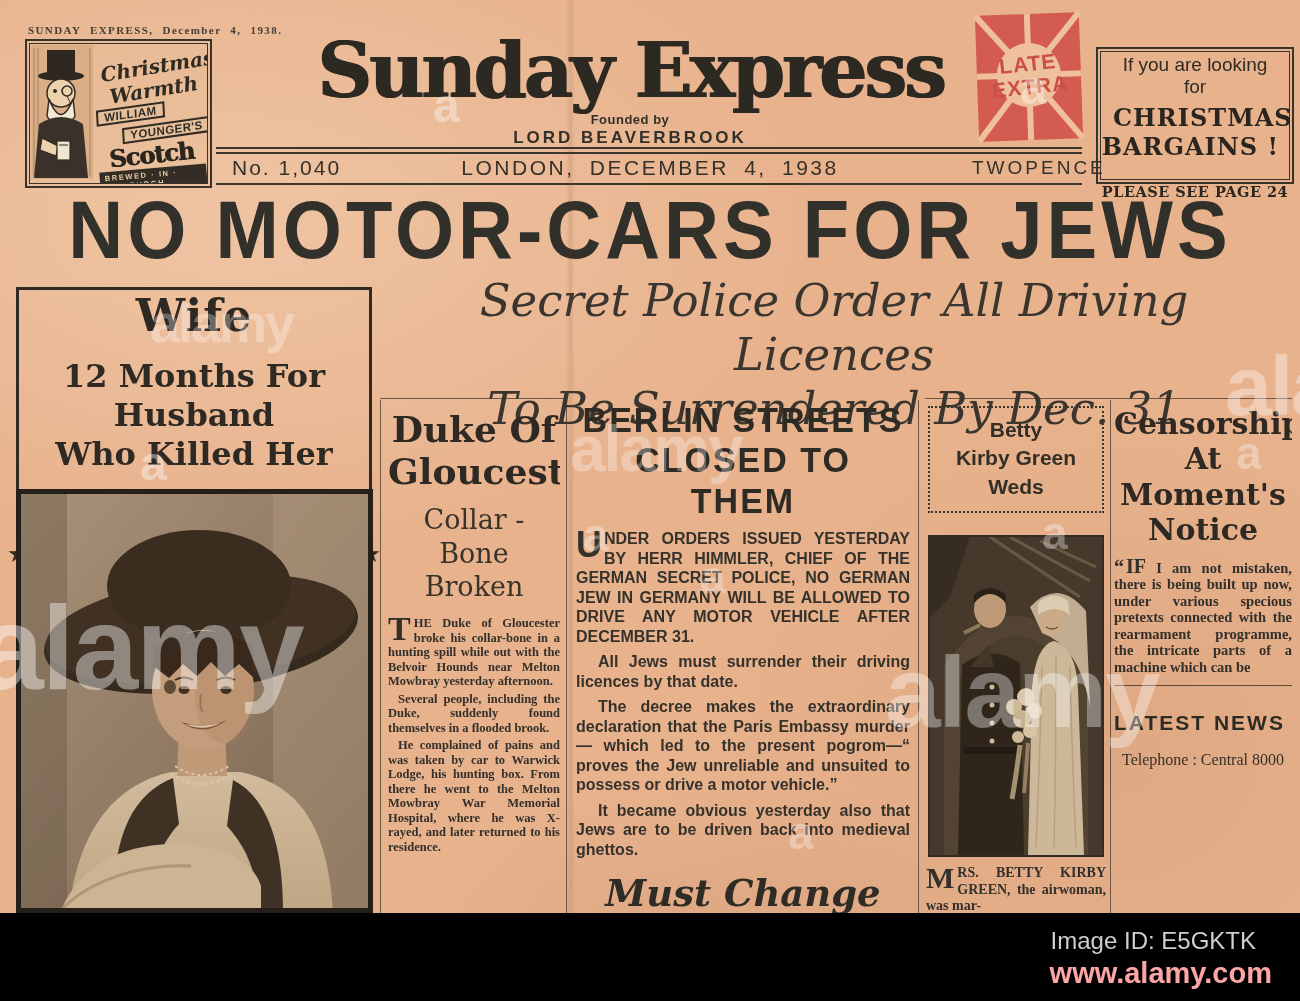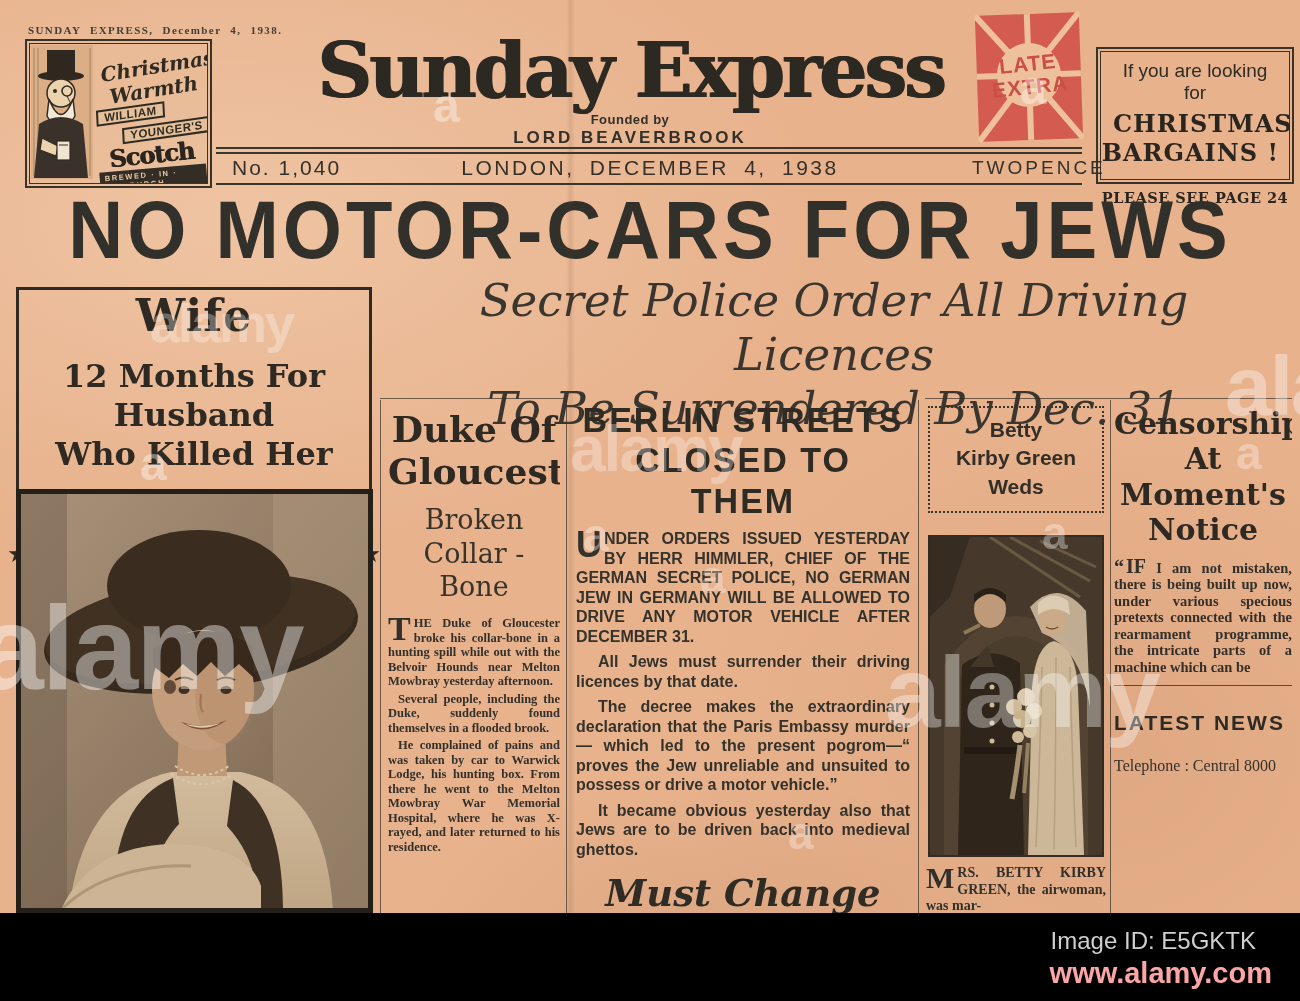--- a/index.html
+++ b/index.html
@@ -29,21 +29,21 @@
     text-shadow:1px 0 0 #2a251d;}
   .ad-tagline{position:absolute;left:6px;top:124px;font:700 7.5px "Liberation Sans",sans-serif;
     background:#332d25;color:#e8c9a5;letter-spacing:1.6px;padding:2px 5px;transform:rotate(-5deg);}
   .masthead{left:290px;top:26px;width:680px;text-align:center;
     font:700 76px "DejaVu Serif",serif;color:#2c2822;letter-spacing:-3px;
     text-shadow:1.5px 0 0 #2c2822;white-space:nowrap;}
   .founded1{left:290px;top:112px;width:680px;text-align:center;font:700 13px "Liberation Sans",sans-serif;color:#332f29;letter-spacing:.5px;}
   .founded2{left:290px;top:128px;width:680px;text-align:center;font:700 17px "Liberation Sans",sans-serif;color:#332f29;letter-spacing:3px;}
   .stamp{left:976px;top:13px;transform:rotate(-2deg);}
   .bargains{left:1096px;top:47px;width:194px;height:133px;border:2px solid #38332b;}
-  .bargains-in{position:absolute;inset:2px;border:1px solid #38332b;text-align:center;padding-top:8px;box-sizing:border-box;}
+  .bargains-in{position:absolute;inset:2px;border:1px solid #38332b;text-align:center;padding-top:2px;box-sizing:border-box;}
   .barg1{font:400 19px "Liberation Sans",sans-serif;color:#2f2b25;}
   .barg2{font:400 19px "Liberation Sans",sans-serif;color:#2f2b25;}
   .barg3{font:700 24px "DejaVu Serif",serif;letter-spacing:1px;margin-top:5px;text-align:left;padding-left:12px;color:#2a261f;}
   .barg4{font:700 24px "DejaVu Serif",serif;letter-spacing:1px;text-align:right;padding-right:10px;color:#2a261f;}
   .barg5{font:700 14.5px "DejaVu Serif",serif;letter-spacing:.5px;margin-top:22px;color:#2a261f;}
   .daterule-top{left:216px;top:147px;width:866px;height:7px;border-top:2px solid #3a352d;border-bottom:2px solid #3a352d;box-sizing:border-box;}
   .dl-issue{left:232px;top:156px;font:400 21px "Liberation Sans",sans-serif;letter-spacing:2px;color:#35312a;}
   .dl-date{left:420px;top:156px;width:460px;text-align:center;font:400 21px "Liberation Sans",sans-serif;letter-spacing:2.5px;word-spacing:7px;color:#35312a;}
   .dl-price{left:972px;top:157px;width:116px;text-align:center;font:400 19px "Liberation Sans",sans-serif;letter-spacing:3px;color:#35312a;}
   .daterule-bot{left:216px;top:183px;width:866px;height:2px;background:#3a352d;}
@@ -89,21 +89,21 @@
   .wed-cap{font:700 14px "Liberation Serif",serif;line-height:16.5px;text-align:justify;margin-top:8px;color:#33302b;}
   .wed-drop{float:left;font-size:30px;line-height:26px;font-weight:700;padding-right:3px;}
   
   .col-cen{left:1114px;top:406px;width:178px;height:507px;overflow:hidden;}
   .cen-h{font:700 30px "DejaVu Serif",serif;text-align:center;line-height:1.18;color:#2e2a23;}
   .cen-q{font:700 14.5px "Liberation Serif",serif;line-height:16.5px;text-align:justify;margin-top:10px;color:#33302b;}
   .cen-qmark{float:left;font-size:20px;line-height:18px;padding-right:2px;}
   .cen-drop{font-size:20px;font-weight:700;}
   .cen-rule{height:1px;background:rgba(58,48,38,.8);margin-top:10px;}
   .cen-latest{font:700 21px "Liberation Sans",sans-serif;letter-spacing:2px;margin-top:25px;color:#2e2a24;}
-  .cen-tel{font:400 16px "Liberation Serif",serif;text-align:left;margin-top:22px;color:#35312b;}
+  .cen-tel{font:400 16px "Liberation Serif",serif;text-align:center;margin-top:16px;color:#35312b;}
   .radio{margin-top:118px;border-top:2px solid #35312b;border-bottom:2px solid #35312b;padding:4px 0;
     font:700 19px "Liberation Sans",sans-serif;letter-spacing:1px;text-align:center;color:#2e2a24;}
   
   .wm{position:absolute;font-family:"Liberation Sans",sans-serif;font-weight:700;color:#fff;
     letter-spacing:-2px;pointer-events:none;z-index:40;}
   
   .footbar{left:0;top:913px;width:1300px;height:88px;background:#000;z-index:50;}
   .foot-id{position:absolute;right:44px;top:14px;font:400 24px "Liberation Sans",sans-serif;color:#cfcfcf;}
   .foot-url{position:absolute;right:28px;top:44px;font:700 29px "Liberation Sans",sans-serif;color:#fca5a5;}
 </style>
@@ -252,22 +252,22 @@
   <div class="abs vrule" style="left:918px;top:400px;height:513px;"></div>
   <div class="abs vrule" style="left:1110px;top:400px;height:513px;"></div>
   <div class="crease"></div>
 
   <div class="abs col-duke">
     <div class="duke-h">
       <div>Duke Of</div>
       <div>Gloucester</div>
     </div>
     <div class="duke-d">
+      <div>Collar - Bone</div>
       <div>Broken</div>
-      <div>Collar - Bone</div>
     </div>
     <div class="body-s" style="margin-top:12px;">
       <p class="nofirst"><span class="dropcap">T</span><span>HE Duke of Gloucester broke his collar-bone in a hunting spill while out with the Belvoir Hounds near Melton Mowbray yesterday afternoon.</span></p>
       <p>Several people, including the Duke, suddenly found themselves in a flooded brook.</p>
       <p>He complained of pains and was taken by car to Warwick Lodge, his hunting box.  From there he went to the Melton Mowbray War Memorial Hospital, where he was X-rayed, and later returned to his residence.</p>
 
     </div>
   </div>
 
   <div class="abs col-berlin">

